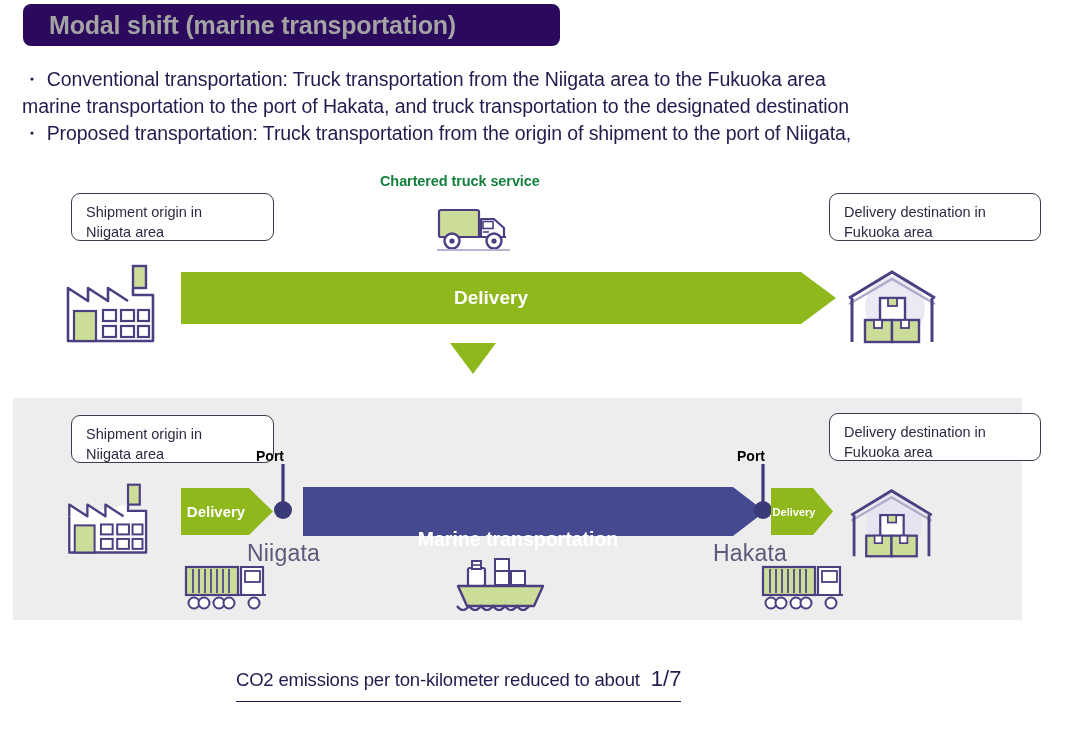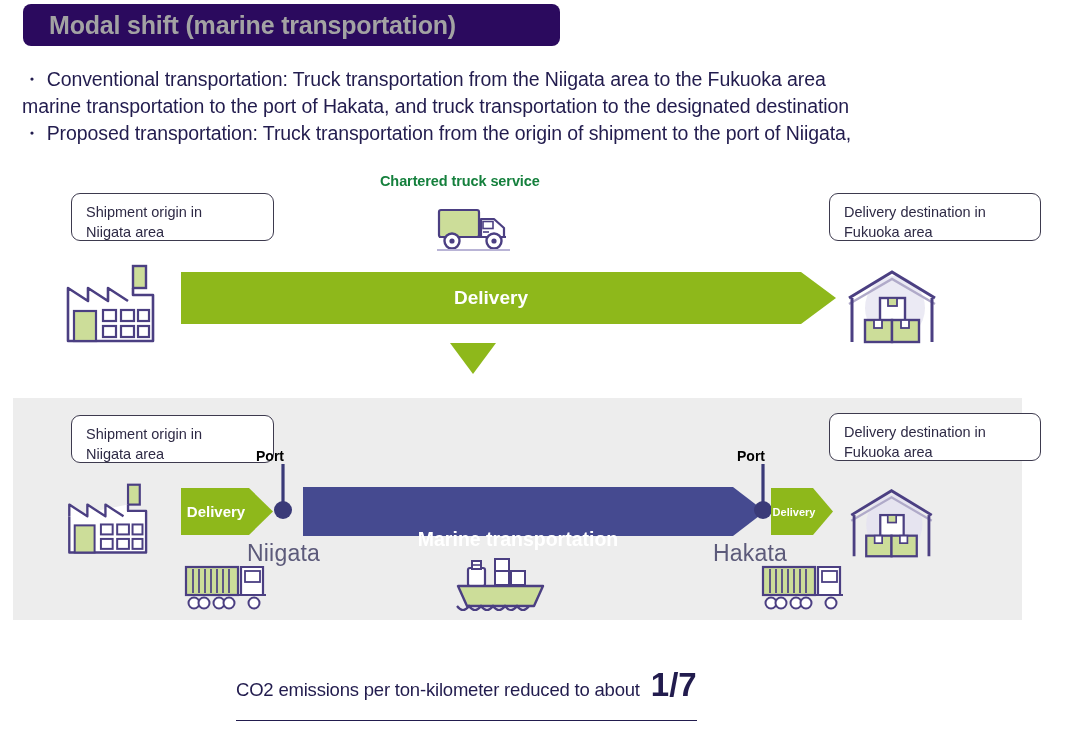--- a/index.html
+++ b/index.html
@@ -167,30 +167,30 @@
   .ship         { position: absolute; left: 455px; top: 558px; width: 95px; height: 58px; }
 
   
   .footer {
     position: absolute;
     left: 236px;
     top: 668px;
     display: flex;
     align-items: baseline;
     border-bottom: 1.6px solid #221c4e;
-    padding-bottom: 19px;
+    padding-bottom: 10px;
   }
   .footer .f-text {
     font-size: 18.5px;
     color: #221c4e;
     letter-spacing: -0.2px;
   }
   .footer .f-frac {
-    font-size: 33px;
-    font-weight: bold;
+    font-size: 22px;
+    font-weight: normal;
     color: #221c4e;
     margin-left: 11px;
     line-height: 1;
   }
 </style>
 </head>
 <body>
 
 <div class="title-banner">
   <span class="title-text">Modal shift (marine transportation)</span>

